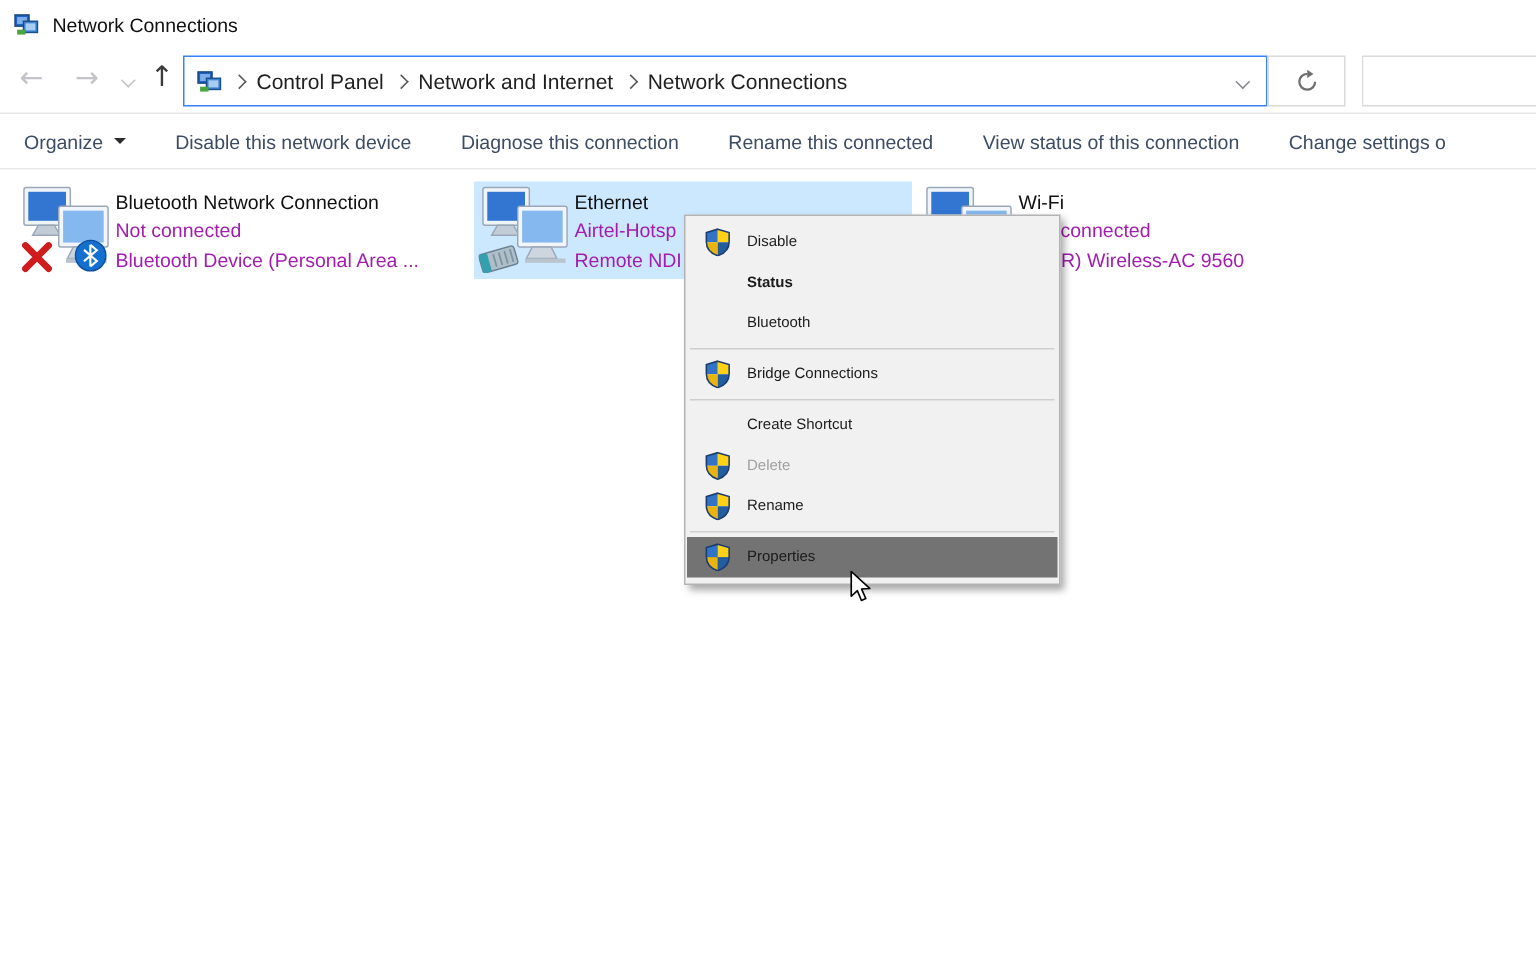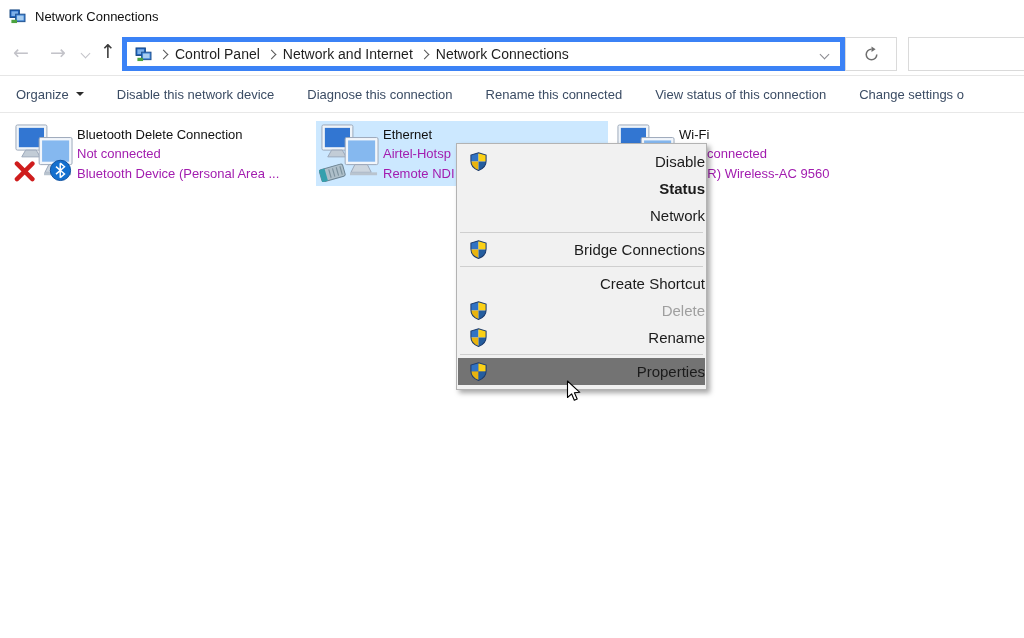--- a/index.html
+++ b/index.html
@@ -14,21 +14,21 @@
   
   .nav-arrow{position:absolute;font-family:"DejaVu Sans",sans-serif;font-size:19px;line-height:19px;}
   .nav-back{left:13px;top:43px;color:#c3c3c9;}
   .nav-fwd{left:50px;top:43px;color:#c3c3c9;}
   .nav-up{left:100px;top:42px;color:#3c3c3c;}
   .chev{display:inline-block;width:6px;height:6px;border-right:1.4px solid #8a8a8f;border-bottom:1.4px solid #8a8a8f;}
   .chev-down{transform:rotate(45deg);}
   .chev-right{transform:rotate(-45deg);border-color:#555;}
   .nav-chev{position:absolute;left:82px;top:50px;border-color:#c3c3c9;}
   .addressbar{position:absolute;left:122px;top:37px;width:723px;height:34px;box-sizing:border-box;
-              border:5px solid #3b82f6;background:#fff;display:flex;align-items:center;gap:8px;
+              border:1px solid #3b82f6;background:#fff;display:flex;align-items:center;gap:8px;
               padding:0 12px 0 8px;font-size:14px;color:#1f1f1f;white-space:nowrap;}
   .addr-caret{margin-left:auto;}
   .refreshbox{position:absolute;left:845px;top:37px;width:52px;height:34px;box-sizing:border-box;
               border:1px solid #dadada;background:#fff;display:flex;align-items:center;justify-content:center;}
   .searchbox{position:absolute;left:908px;top:37px;width:130px;height:34px;box-sizing:border-box;
              border:1px solid #dadada;background:#fff;}
   .searchbox input{border:none;outline:none;width:100%;height:100%;box-sizing:border-box;padding:0 8px;font-size:13px;}
   .nav-underline{position:absolute;left:0;top:75px;width:1024px;height:1px;background:#e6e6e6;}
 
   
@@ -48,21 +48,21 @@
   .t-sub{font-size:13px;color:#a21caf;line-height:20px;}
   #tile-bluetooth{left:10px;width:298px;}
   #tile-ethernet{left:316px;width:292px;}
   #tile-wifi{left:612px;width:292px;}
   #tile-wifi .t-sub.s1{margin-left:28px;}
   #tile-wifi .t-sub.s2{margin-left:24px;}
 
   
   .ctx{position:absolute;left:456px;top:143px;width:251px;box-sizing:border-box;background:#f1f1f1;
        border:1px solid #b3b3b3;box-shadow:3px 3px 5px rgba(0,0,0,.35);padding:4px 1px;z-index:10;}
-  .ctx-item{position:relative;height:27px;display:flex;align-items:center;font-size:15px;color:#1b1b1b;justify-content:flex-end;}
+  .ctx-item{position:relative;height:27px;display:flex;align-items:center;font-size:10px;color:#1b1b1b;}
   .ctx-item .sh{position:absolute;left:11px;top:4px;width:19px;height:19px;}
   .ctx-item .lbl{margin-left:40px;}
   .ctx-item.bold .lbl{font-weight:bold;}
   .ctx-item.disabled .lbl{color:#9f9f9f;}
   .ctx-item.hl{background:#737373;}
   .ctx-sep{height:1px;background:#cfcfcf;margin:3px 2px;}
 
   .cursor{position:absolute;left:566px;top:380px;z-index:30;}
 </style>
 </head>
@@ -157,21 +157,21 @@
   </div>
 
   <div class="tile" id="tile-bluetooth">
     <svg class="tile-icon" width="62" height="58" viewBox="0 0 64 60">
       <use href="#icon-monitors"></use>
       <path d="M4 41 L20 57 M20 41 L4 57" stroke="#cf1d1d" stroke-width="4.6" stroke-linecap="round"></path>
       <circle cx="49" cy="48" r="10.5" fill="#1470cf" stroke="#0d4f9e"></circle>
       <path d="M48.8 40.5 L48.8 55.5 M48.8 40.5 L53.2 44.3 L44.4 51.9 M48.8 55.5 L53.2 51.7 L44.4 44.1" stroke="#ffffff" stroke-width="1.5" fill="none"></path>
     </svg>
     <div class="tile-text">
-      <div class="t-name">Bluetooth Delete Connection</div>
+      <div class="t-name">Bluetooth Network Connection</div>
       <div class="t-sub">Not connected</div>
       <div class="t-sub">Bluetooth Device (Personal Area ...</div>
     </div>
   </div>
 
   <div class="tile selected" id="tile-ethernet">
     <svg class="tile-icon" width="62" height="58" viewBox="0 0 64 60">
       <use href="#icon-monitors"></use>
       <g transform="rotate(-16 14 50)">
         <rect x="1" y="44" width="25" height="13" rx="2" fill="#aebfc9" stroke="#6b8291"></rect>
@@ -201,21 +201,21 @@
     <div class="ctx-item">
       <svg class="sh">
           <use href="#icon-uac-shield"></use>
         </svg>
       <span class="lbl">Disable</span>
     </div>
     <div class="ctx-item bold">
       <span class="lbl">Status</span>
     </div>
     <div class="ctx-item">
-      <span class="lbl">Network</span>
+      <span class="lbl">Bluetooth</span>
     </div>
     <div class="ctx-sep"></div>
     <div class="ctx-item">
       <svg class="sh">
           <use href="#icon-uac-shield"></use>
         </svg>
       <span class="lbl">Bridge Connections</span>
     </div>
     <div class="ctx-sep"></div>
     <div class="ctx-item">

